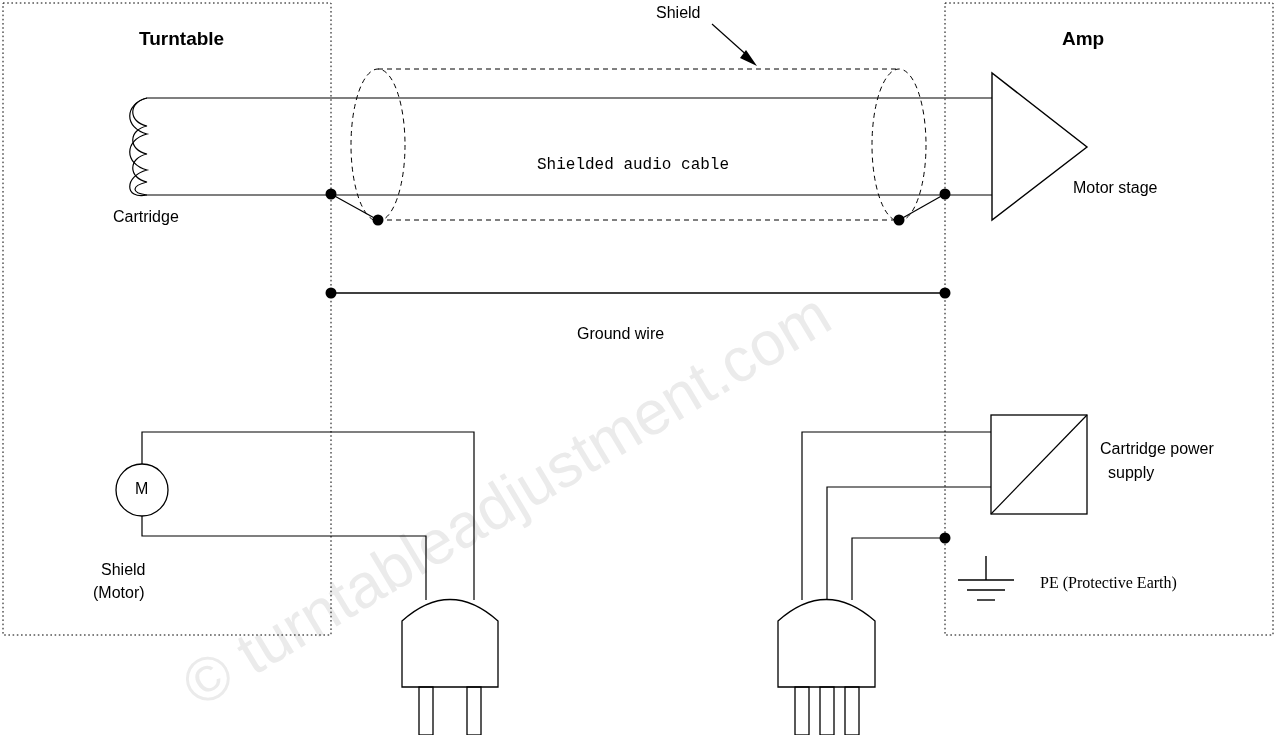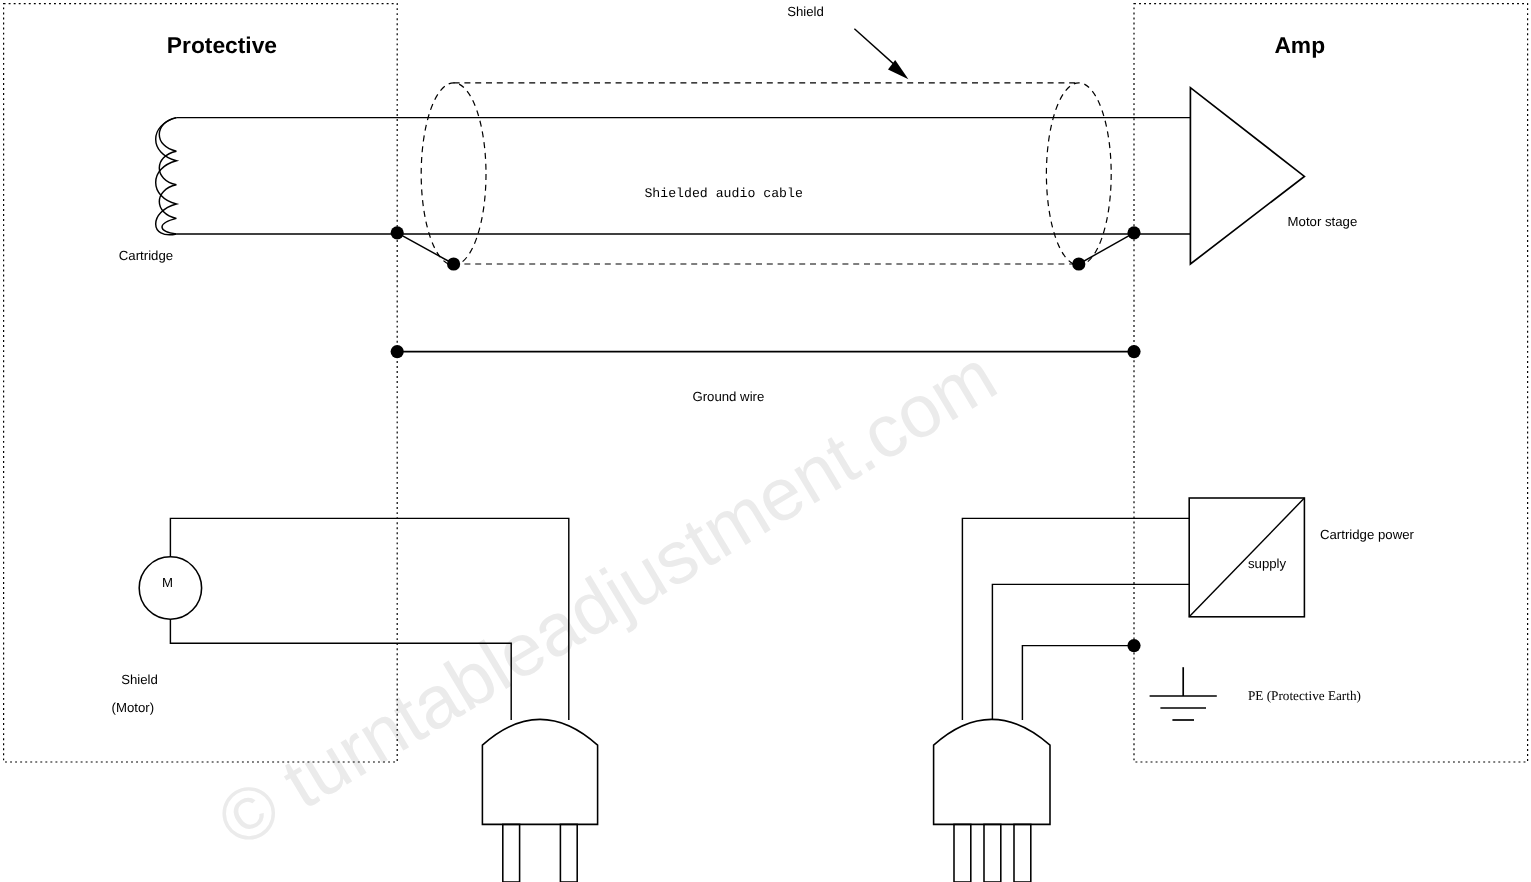--- a/index.html
+++ b/index.html
@@ -31,21 +31,21 @@
     white-space: pre;
     font-family: "Liberation Sans", sans-serif;
     color: #000000;
     line-height: 1.18;
   }
   .lbl-bold {
     font-weight: bold;
     font-size: 19px;
   }
   .lbl-norm {
-    font-size: 11px;
+    font-size: 16px;
   }
   .wm {
     position: absolute;
     font-family: "Liberation Sans", sans-serif;
     font-size: 62px;
     color: #ebebeb;
     white-space: pre;
     transform-origin: left top;
     pointer-events: none;
     user-select: none;
@@ -123,37 +123,37 @@
     <rect x="991" y="415" width="96" height="99" fill="none" stroke="#000000" stroke-width="1.3"></rect>
     <line x1="991" y1="514" x2="1087" y2="415" stroke="#000000" stroke-width="1.2"></line>
 
     <line x1="986" y1="556" x2="986" y2="580" stroke="#000000" stroke-width="1.4"></line>
     <line x1="958" y1="580" x2="1014" y2="580" stroke="#000000" stroke-width="1.4"></line>
     <line x1="967" y1="590" x2="1005" y2="590" stroke="#000000" stroke-width="1.4"></line>
     <line x1="977" y1="600" x2="995" y2="600" stroke="#000000" stroke-width="1.4"></line>
 
   </svg>
 
-  <div class="lbl lbl-bold" style="left:139px; top:28px;">Protective</div>
+  <div class="lbl lbl-bold" style="left:139px; top:28px;">Turntable</div>
 
   <div class="lbl lbl-bold" style="left:1062px; top:28px;">Amp</div>
 
   <div class="lbl lbl-norm" style="left:656px; top:4px;">Shield</div>
 
   <div class="lbl lbl-norm" style="left:537px; top:156px;font-family:Liberation Mono, monospace;">Shielded audio cable</div>
 
-  <div class="lbl lbl-norm" style="left:99px; top:208px;">Cartridge</div>
+  <div class="lbl lbl-norm" style="left:113px; top:208px;">Cartridge</div>
 
   <div class="lbl lbl-norm" style="left:1073px; top:179px;">Motor stage</div>
 
   <div class="lbl lbl-norm" style="left:577px; top:308px;margin-top:17px;">Ground wire</div>
 
   <div class="lbl lbl-norm" style="left:135px; top:480px;">M</div>
 
   <div class="lbl lbl-norm" style="left:101px; top:561px;">Shield</div>
   <div class="lbl lbl-norm" style="left:93px; top:584px;">(Motor)</div>
 
   <div class="lbl lbl-norm" style="left:1100px; top:440px;">Cartridge power</div>
-  <div class="lbl lbl-norm" style="left:1040px; top:464px;text-align:right;">supply</div>
+  <div class="lbl lbl-norm" style="left:1108px; top:464px;text-align:right;">supply</div>
 
   <div class="lbl lbl-norm" style="left:1040px; top:574px;font-family:Liberation Serif, serif;">PE (Protective Earth)</div>
 
 </div>
 
 </body></html>

